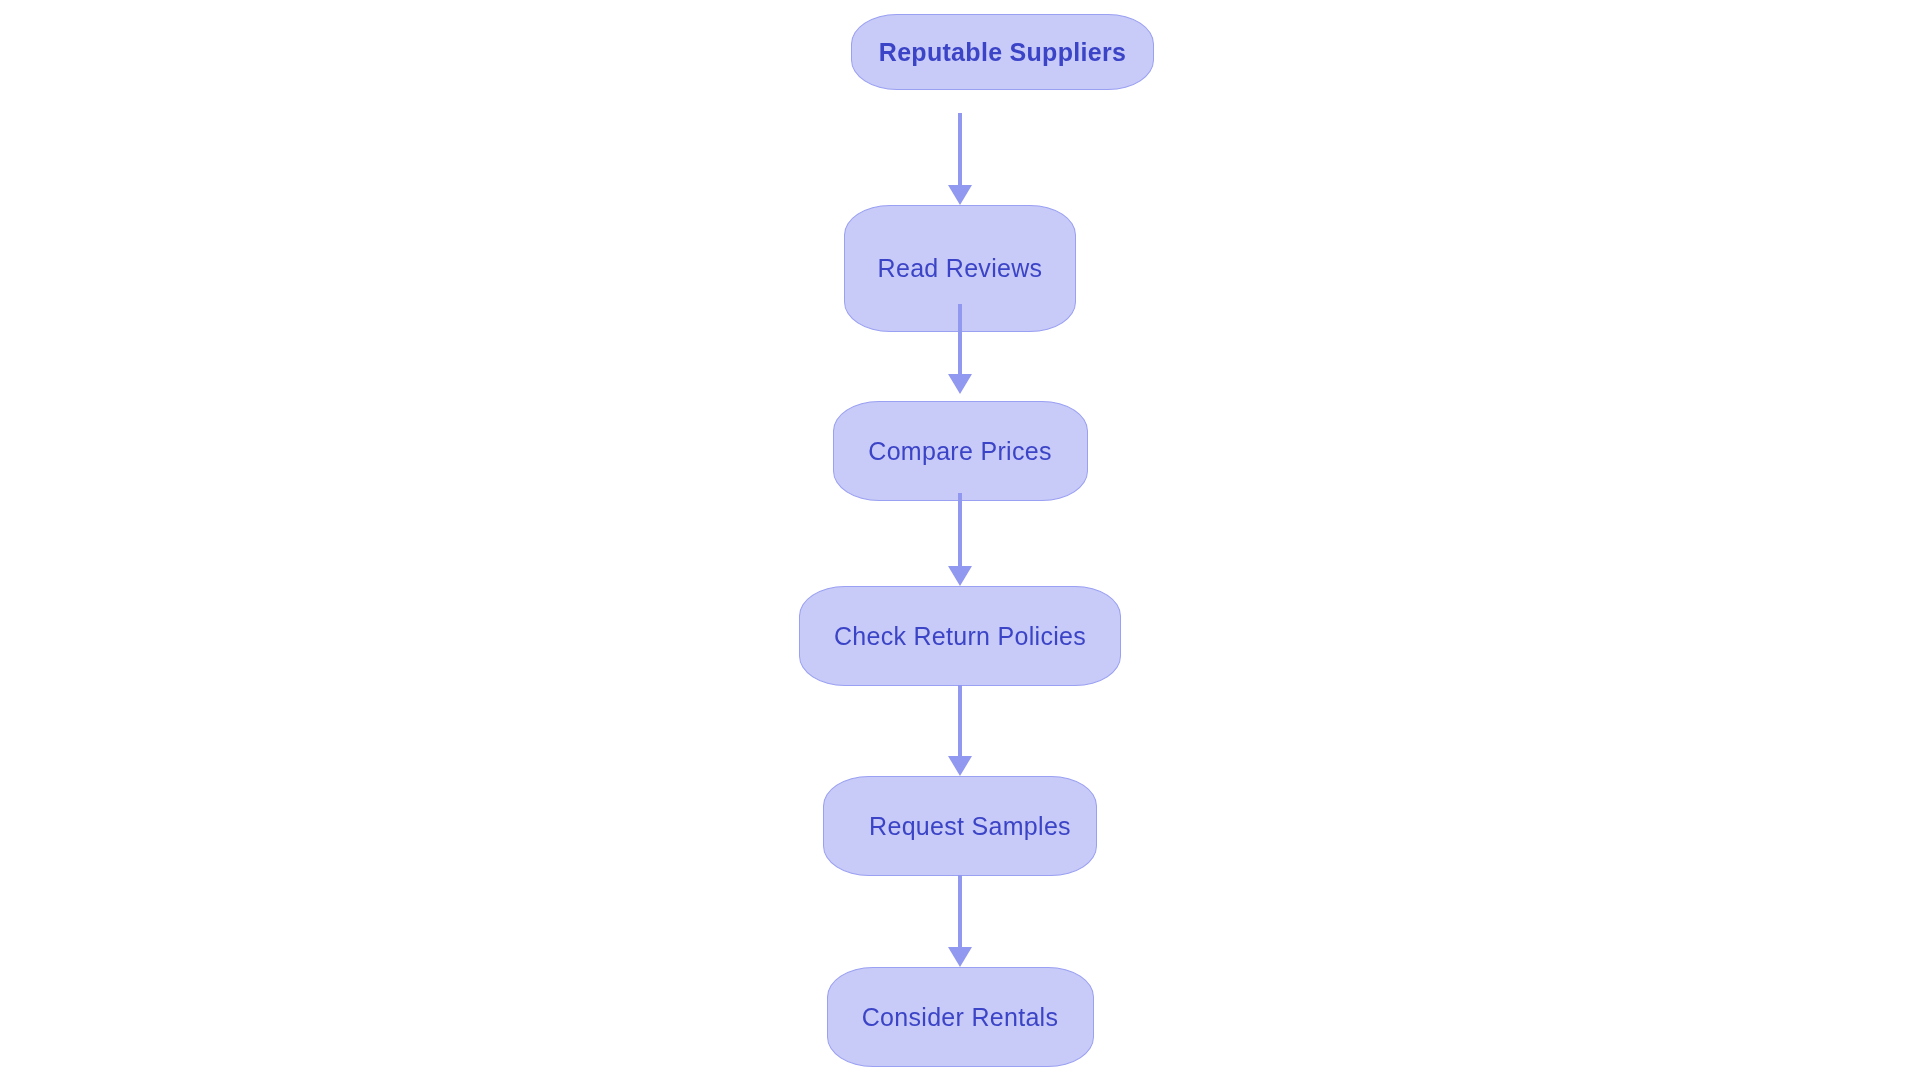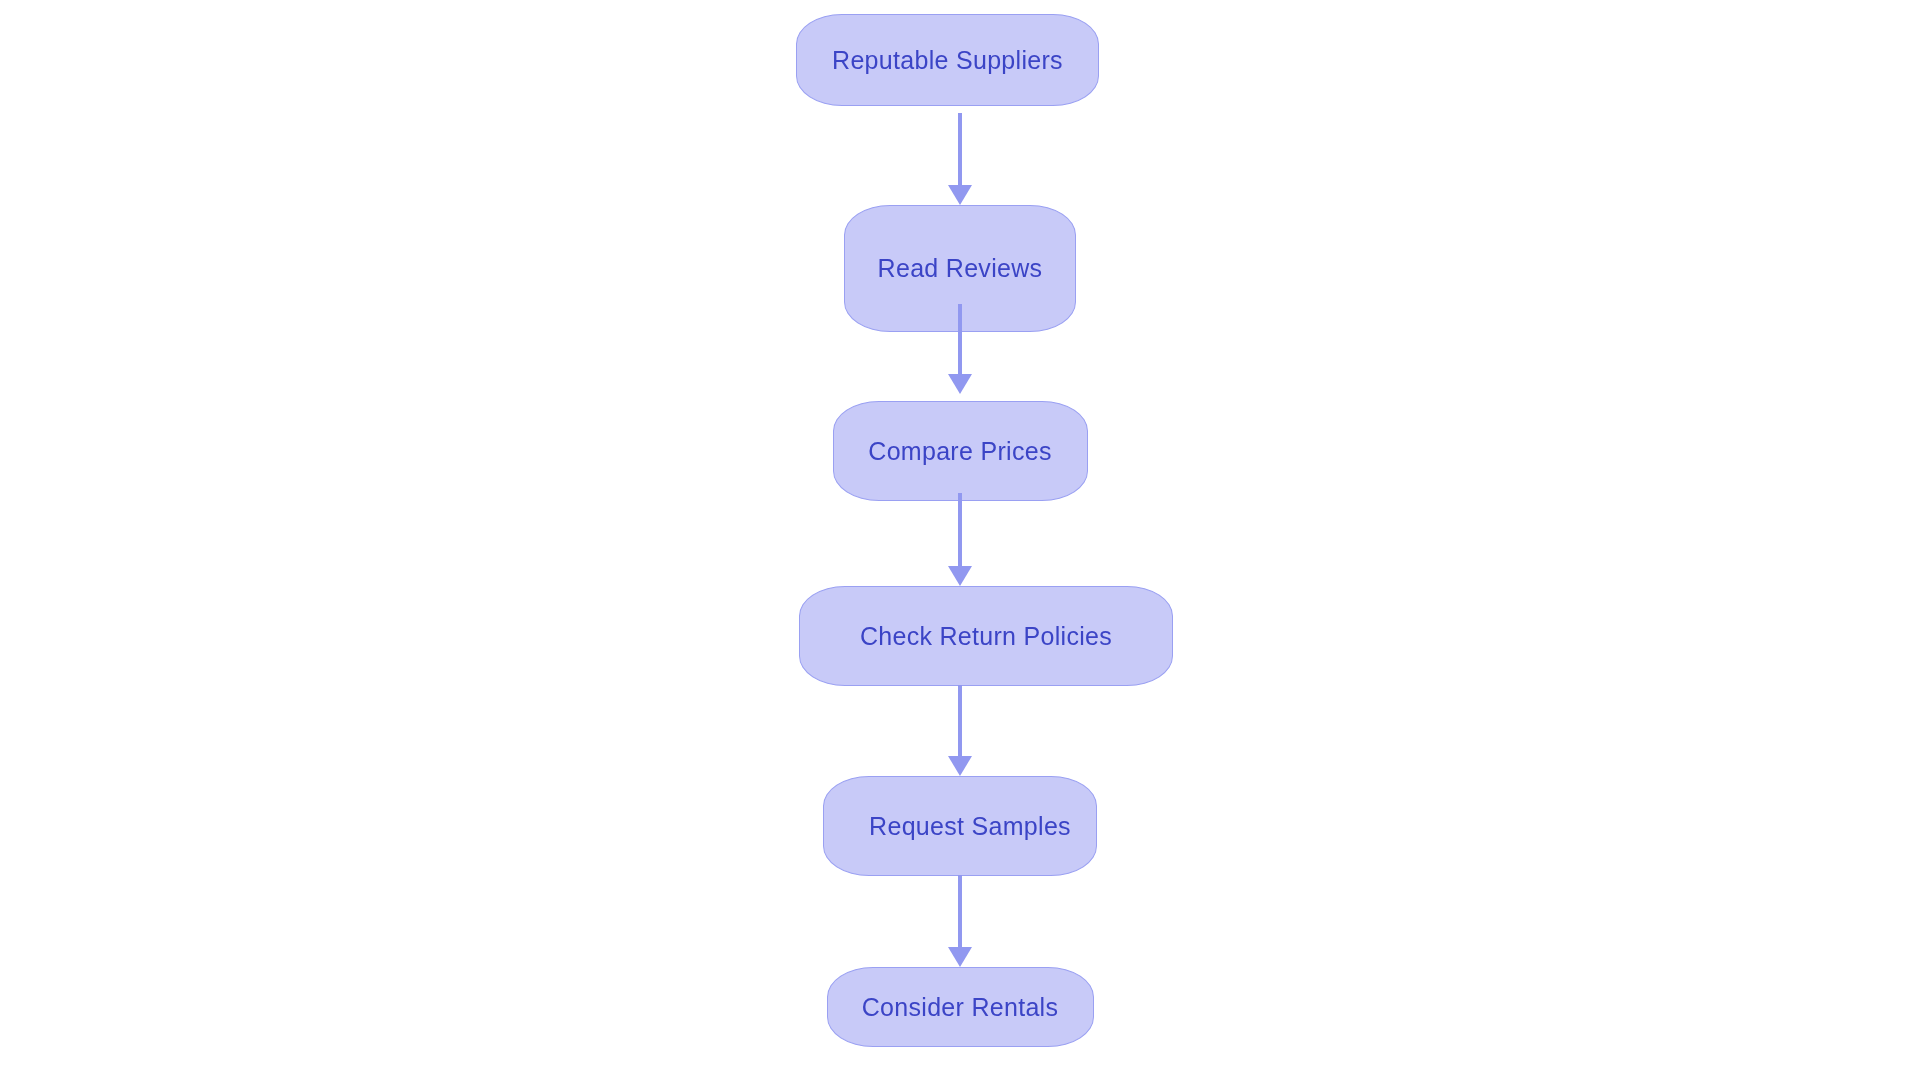--- a/index.html
+++ b/index.html
@@ -54,36 +54,36 @@
     border-left: 12px solid transparent;
     border-right: 12px solid transparent;
     border-top: 20px solid var(--arrow, #9198f0);
   }
 </style>
 </head>
 <body>
 
 <div class="canvas" id="canvas" style="background: rgb(255, 255, 255);">
 
-<div class="node" style="left: 796px; top: 14px; width: 303px; height: 92px;">
+<div class="node" style="left: 851px; top: 14px; width: 303px; height: 76px; font-weight: bold;">
       <span class="node-label">Reputable Suppliers</span>
     </div>
     <div class="node" style="left: 844px; top: 205px; width: 232px; height: 127px;">
       <span class="node-label">Read Reviews</span>
     </div>
     <div class="node" style="left: 832.5px; top: 394px; width: 255px; height: 100px; margin-top: 7px;">
       <span class="node-label">Compare Prices</span>
     </div>
-    <div class="node" style="left: 799px; top: 586px; width: 374px; height: 100px;">
+    <div class="node" style="left: 799px; top: 586px; width: 322px; height: 100px;">
       <span class="node-label">Check Return Policies</span>
     </div>
     <div class="node" style="left: 823px; top: 776px; width: 274px; height: 100px; padding-left: 20px;">
       <span class="node-label">Request Samples</span>
     </div>
-    <div class="node" style="left: 826.5px; top: 967px; width: 267px; height: 80px;">
+    <div class="node" style="left: 826.5px; top: 967px; width: 267px; height: 100px;">
       <span class="node-label">Consider Rentals</span>
     </div>
     <div class="edge" style="left: 948px; top: 114px; height: 91px;">
       <div class="edge-line"></div>
       <div class="edge-head"></div>
     </div>
     <div class="edge" style="left: 948px; top: 305px; height: 89px;">
       <div class="edge-line"></div>
       <div class="edge-head"></div>
     </div>

